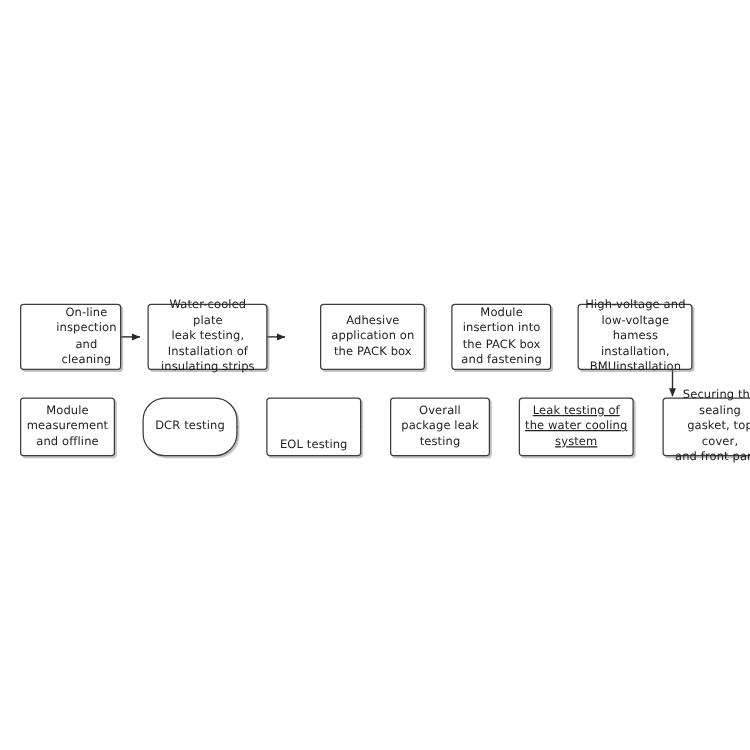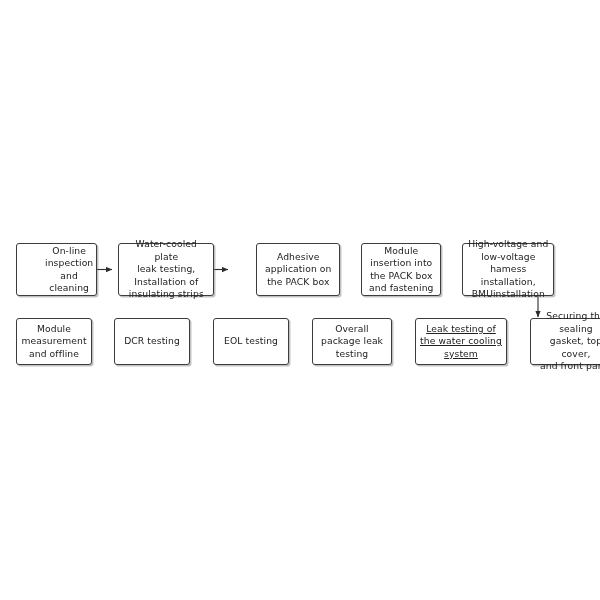--- a/index.html
+++ b/index.html
@@ -74,22 +74,22 @@
   }
   
   #node-online-inspection     { flex: 0 0 76px; padding-left: 28px; }
   #node-water-cooled-plate    { flex: 0 0 96px; }
   #node-component-assembly    { flex: 0 0 82px; }
   #node-adhesive-application  { flex: 0 0 84px; }
   #node-module-insertion      { flex: 0 0 80px; }
   #node-high-low-voltage      { flex: 0 0 92px; }
   
   #node-module-measurement    { flex: 0 0 76px; }
-  #node-dcr-testing           { flex: 0 0 76px; }
-  #node-eol-testing           { flex: 0 0 76px; }
+  #node-dcr-testing           { flex: 0 0 76px; border-radius: 18px; }
+  #node-eol-testing           { flex: 0 0 76px; align-items: flex-end; }
   #node-overall-package-leak  { flex: 0 0 80px; }
   #node-leak-testing-water    { flex: 0 0 92px; text-decoration: underline; }
   #node-securing-sealing      { flex: 0 0 92px; }
 </style>
 </head>
 <body>
 
 <div id="flowchart-canvas">
 
   <svg class="flow-svg" viewBox="0 0 600 600" xmlns="http://www.w3.org/2000/svg" aria-hidden="true">

